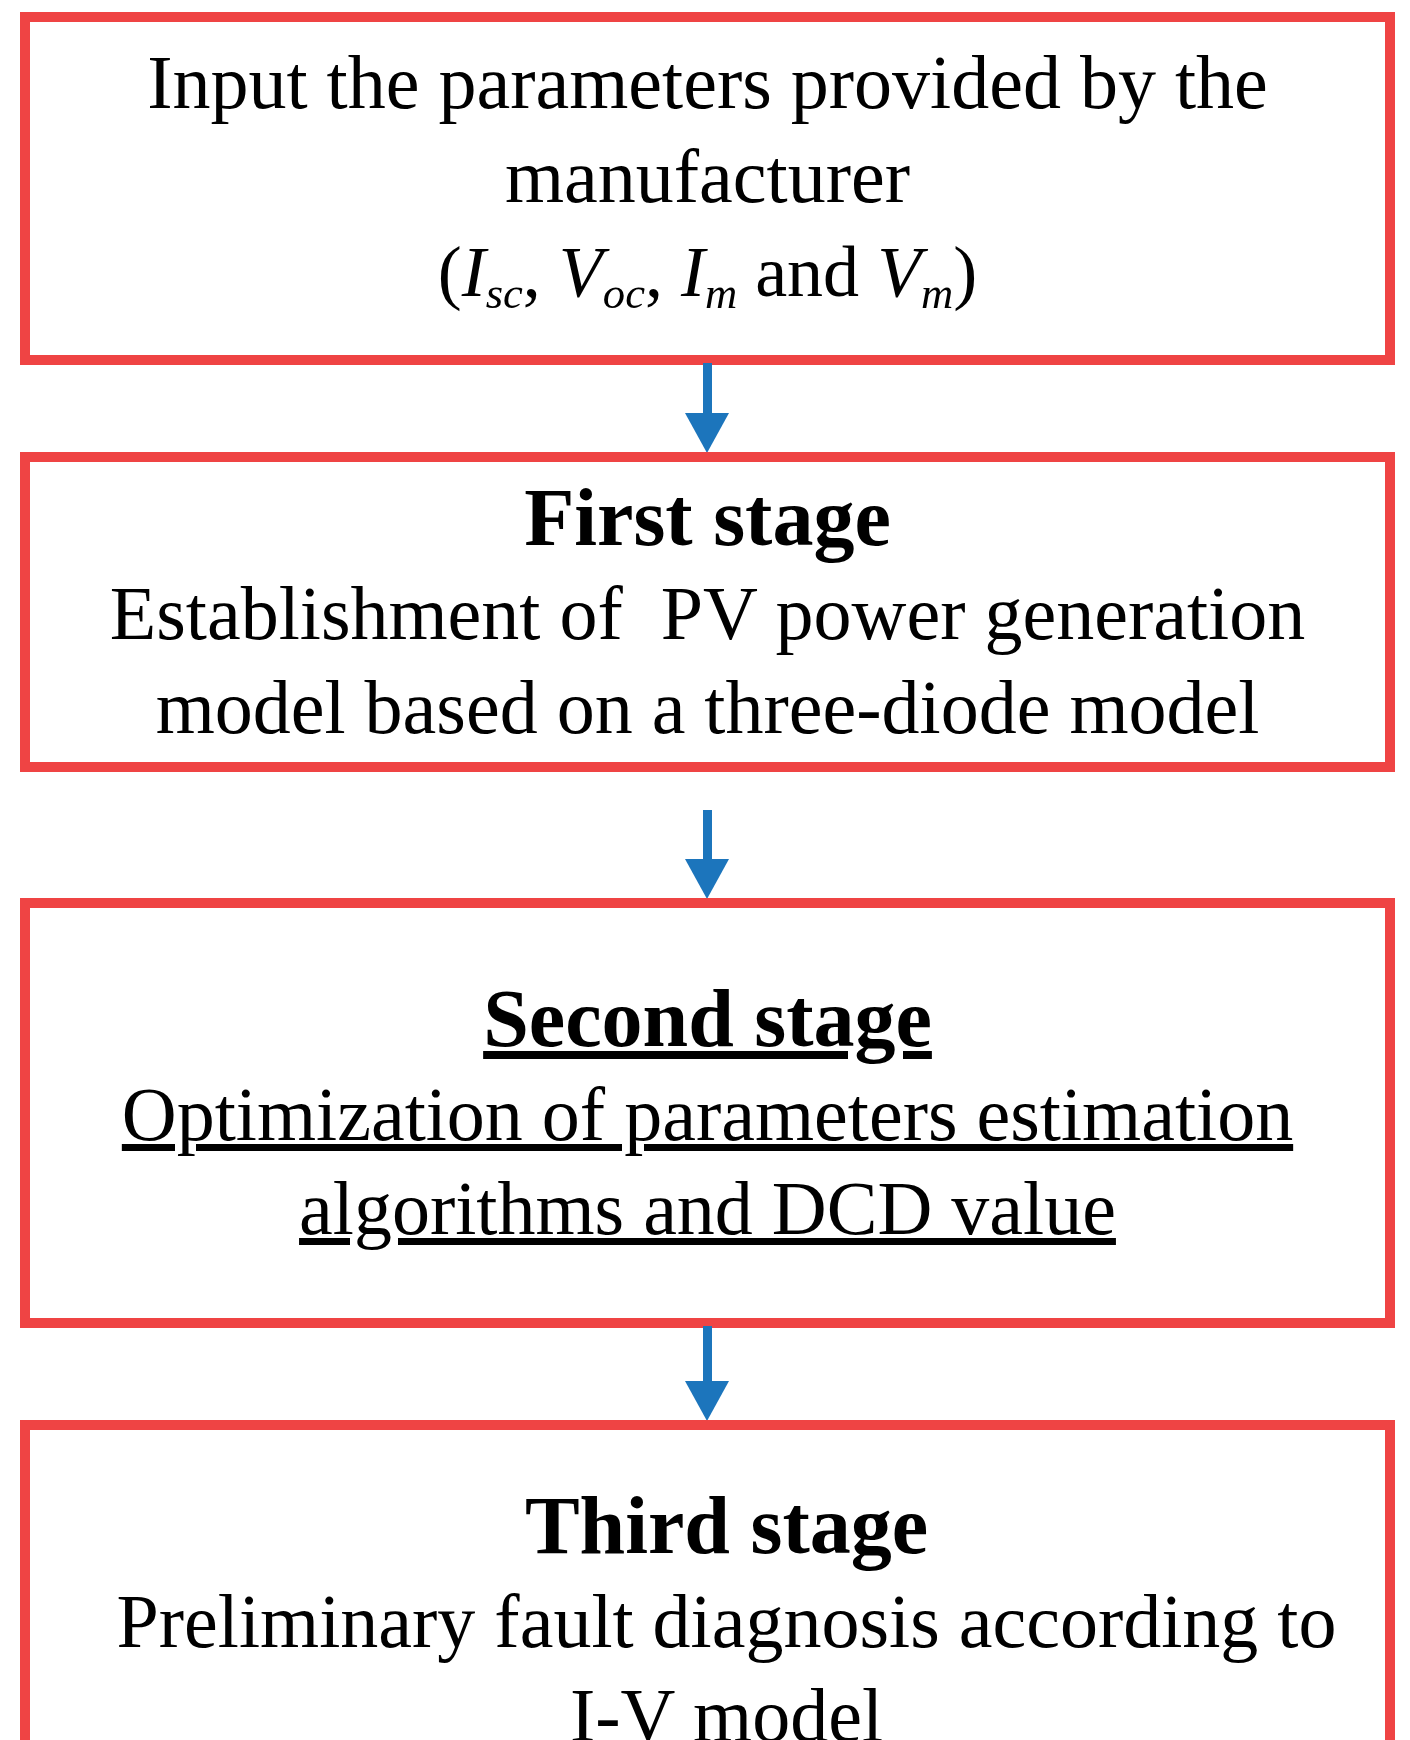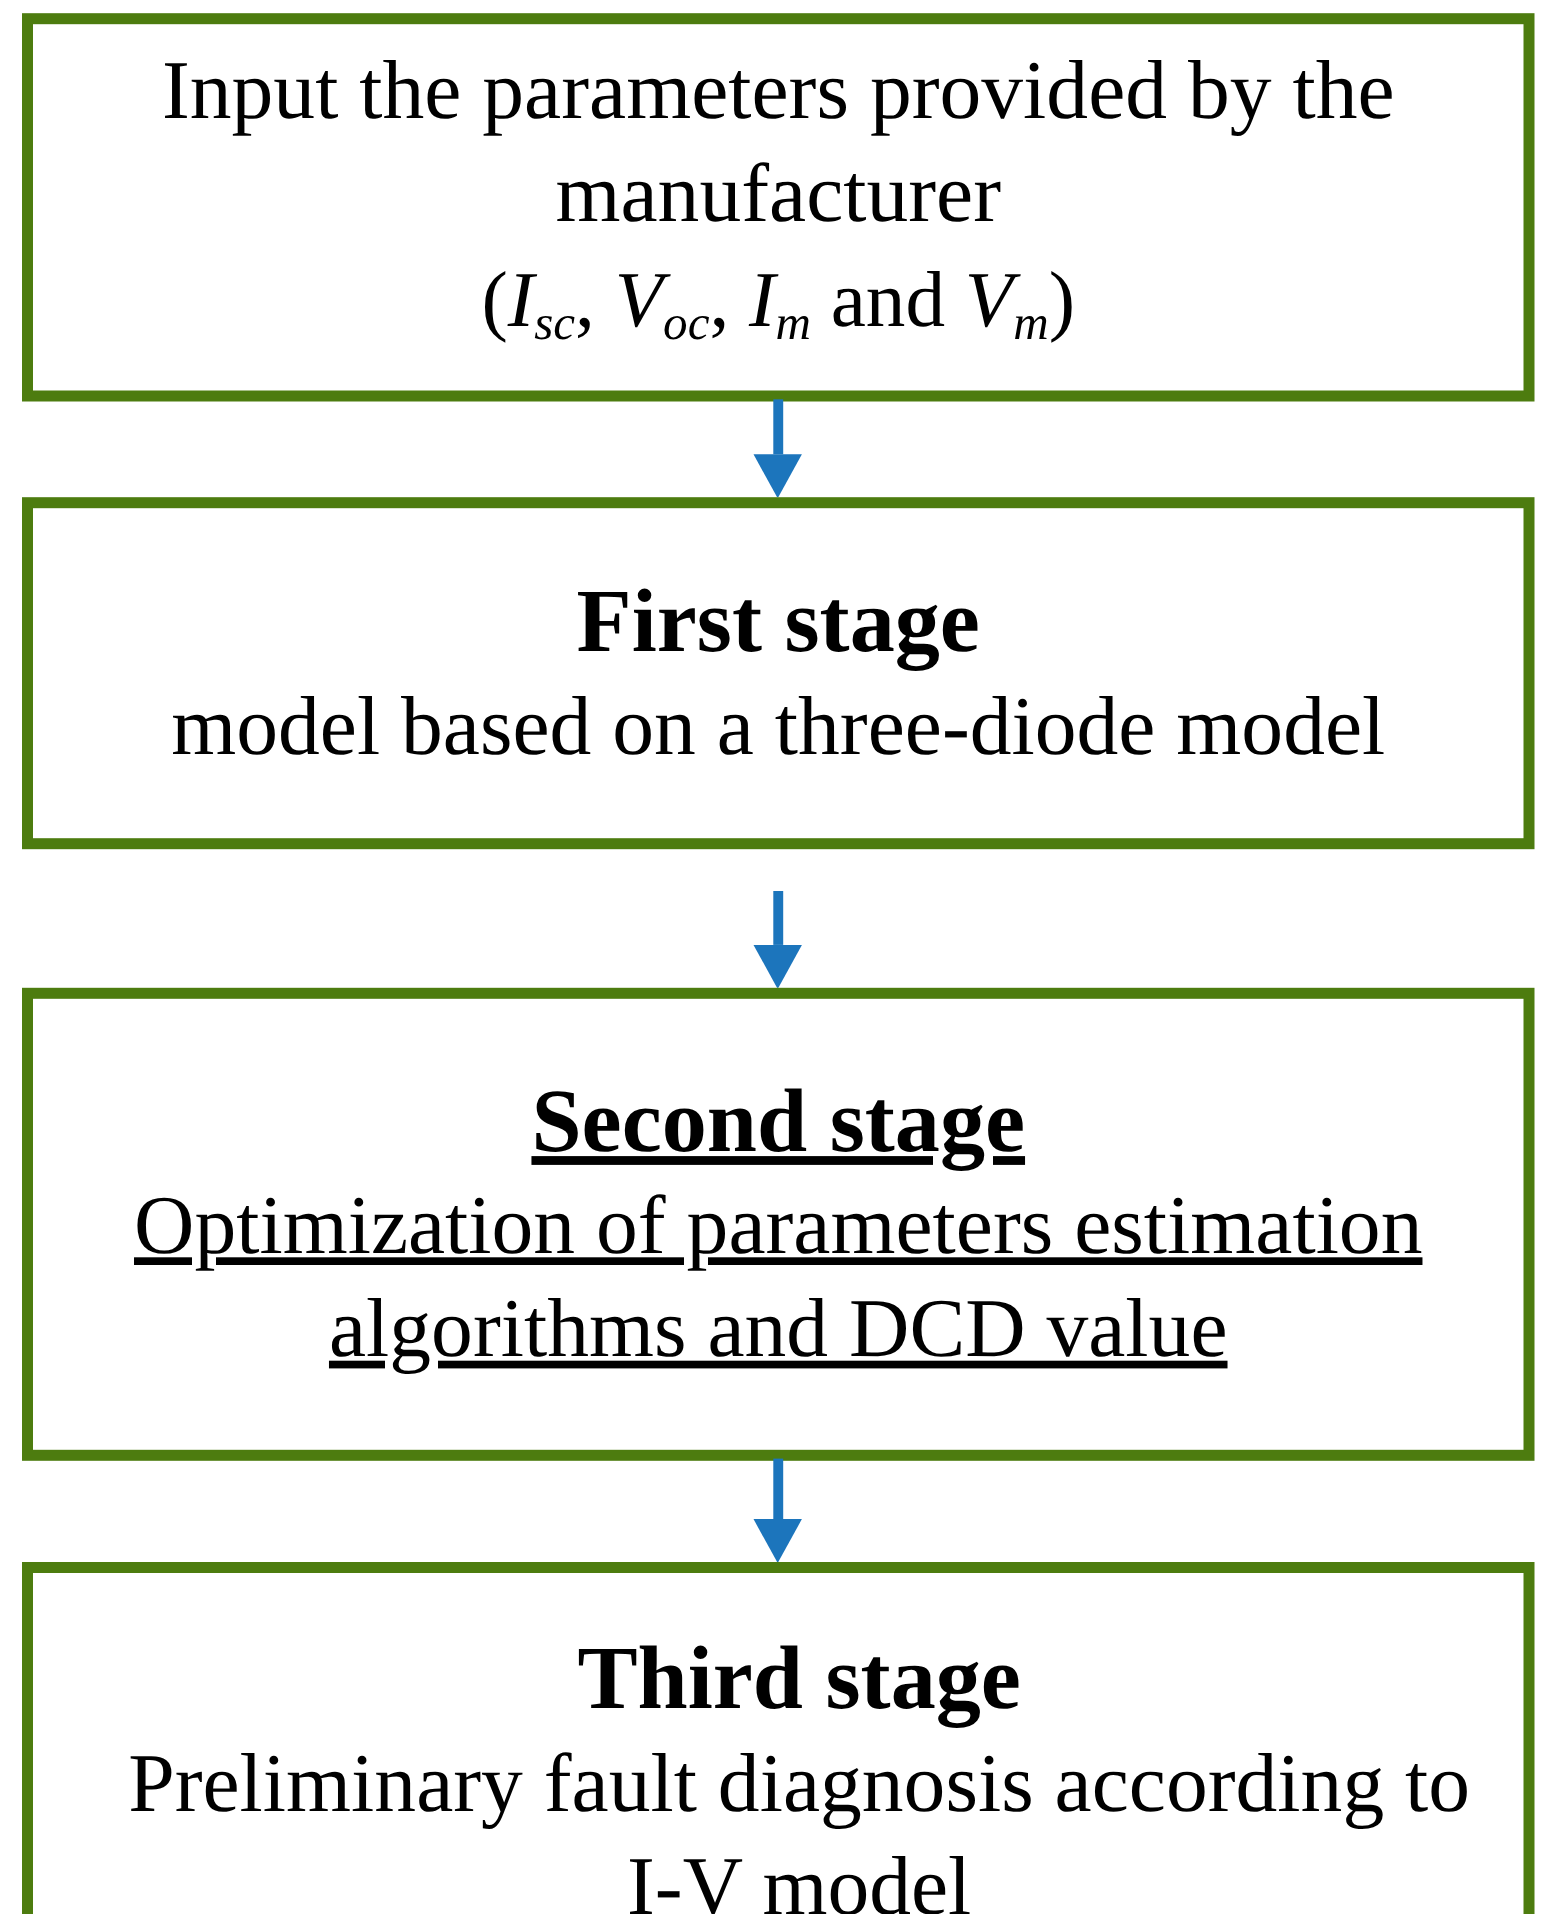--- a/index.html
+++ b/index.html
@@ -9,21 +9,21 @@
     height: 1740px;
     background: #FFFFFF;
     font-family: "Liberation Serif", "DejaVu Serif", serif;
     color: #000000;
     overflow: hidden;
   }
   .box {
     position: absolute;
     left: 20px;
     width: 1375px;
-    border: 10px solid #4d7c0f;
+    border: 10px solid #ef4444;
     box-sizing: border-box;
     background: #FFFFFF;
     display: flex;
     flex-direction: column;
     justify-content: center;
     align-items: center;
     text-align: center;
   }
   .box-input  { top: 12px;   height: 353px; }
   .box-first  { top: 452px;  height: 320px; }
@@ -90,20 +90,21 @@
     <div class="line formula"><span class="frm-plain">(</span><span class="frm-var">I</span><span class="frm-sub">sc</span><span class="frm-plain">, </span><span class="frm-var">V</span><span class="frm-sub">oc</span><span class="frm-plain">, </span><span class="frm-var">I</span><span class="frm-sub">m</span><span class="frm-plain"> and </span><span class="frm-var">V</span><span class="frm-sub">m</span><span class="frm-plain">)</span></div>
   </div>
 
   <div class="arrow arrow-1">
     <div class="shaft"></div>
     <div class="head"></div>
   </div>
 
   <div class="box box-first">
     <div class="title">First stage</div>
+    <div class="line">Establishment of  PV power generation</div>
     <div class="line">model based on a three-diode model</div>
   </div>
 
   <div class="arrow arrow-2">
     <div class="shaft"></div>
     <div class="head"></div>
   </div>
 
   <div class="box box-second">
     <div class="title">Second stage</div>

